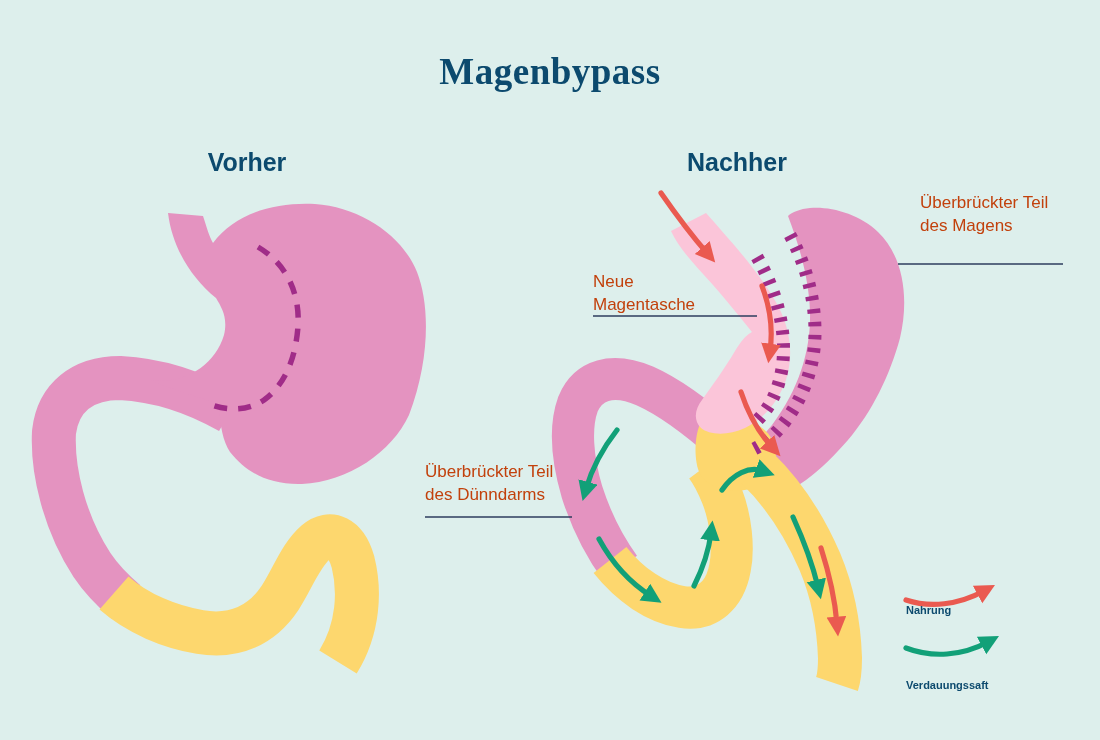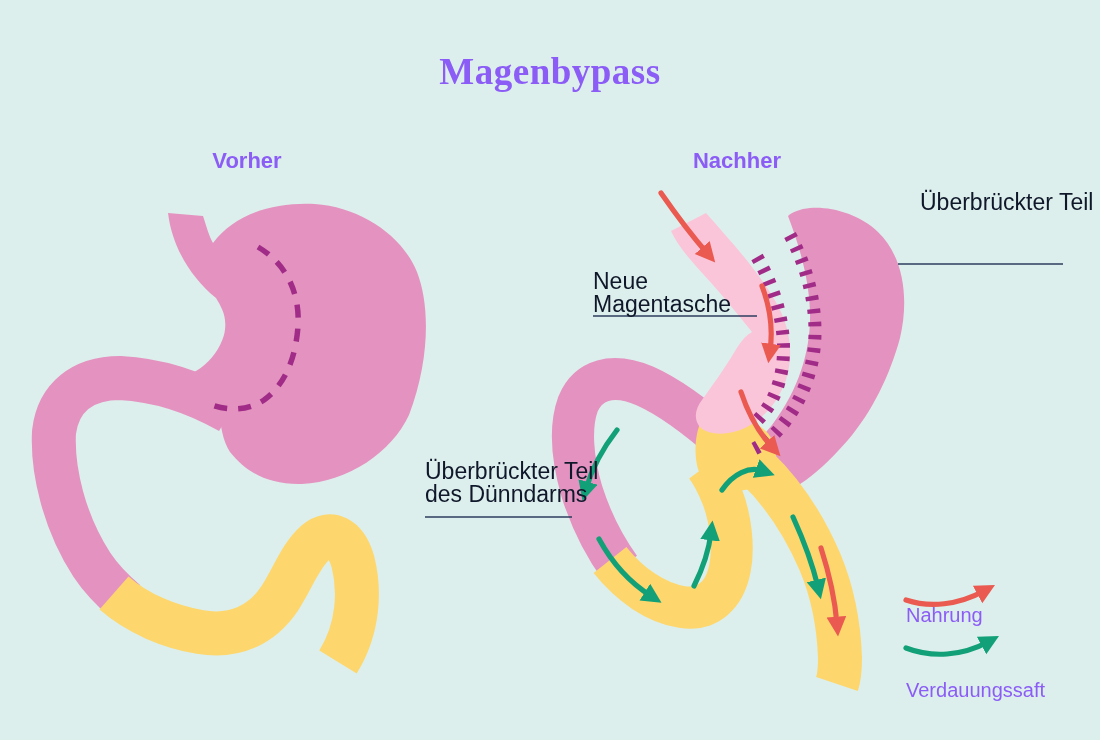--- a/index.html
+++ b/index.html
@@ -1,29 +1,29 @@
 <!DOCTYPE html>
 <html><head>
 <meta charset="utf-8">
 <style>
   html,body{margin:0;padding:0;}
   body{width:1100px;height:740px;overflow:hidden;font-family:"Liberation Sans",sans-serif;}
   #stage{position:relative;width:1100px;height:740px;}
   #art{position:absolute;left:0;top:0;}
-  .txt{position:absolute;color:#8b5cf6;}
+  .txt{position:absolute;color:#0c4a6e;}
   .title{left:0;top:50px;width:1100px;text-align:center;
          font-family:"Liberation Serif",serif;font-weight:700;font-size:37px;letter-spacing:.5px;}
-  .panel-h{font-size:22px;font-weight:700;}
+  .panel-h{font-size:25px;font-weight:700;}
   .h-vorher{left:147px;top:148px;width:200px;text-align:center;}
   .h-nachher{left:637px;top:148px;width:200px;text-align:center;}
-  .lbl{font-size:23px;line-height:23px;color:#0f172a;}
+  .lbl{font-size:17px;line-height:23px;color:#c2410c;}
   .lbl-pouch{left:593px;top:270px;}
   .lbl-stomach{left:920px;top:191px;}
   .lbl-intestine{left:425px;top:460px;}
-  .legend-lbl{font-size:20px;font-weight:400;}
+  .legend-lbl{font-size:11px;font-weight:700;}
   .legend-food{left:906px;top:604px;}
   .legend-juice{left:906px;top:679px;}
   .lbl span{display:block;}
 </style>
 </head>
 <body style="background: rgb(221, 239, 236);">
 
 <div id="stage">
 
 <svg id="art" width="1100" height="740" viewBox="0 0 1100 740">
@@ -135,20 +135,21 @@
 <div class="txt panel-h h-vorher">Vorher</div>
 <div class="txt panel-h h-nachher">Nachher</div>
 
 <div class="txt lbl lbl-pouch">
   <span>Neue</span>
   <span>Magentasche</span>
 </div>
 
 <div class="txt lbl lbl-stomach">
   <span>Überbrückter Teil</span>
+  <span>des Magens</span>
 </div>
 
 <div class="txt lbl lbl-intestine">
   <span>Überbrückter Teil</span>
   <span>des Dünndarms</span>
 </div>
 
 <div class="txt legend-lbl legend-food">Nahrung</div>
 <div class="txt legend-lbl legend-juice">Verdauungssaft</div>
 

